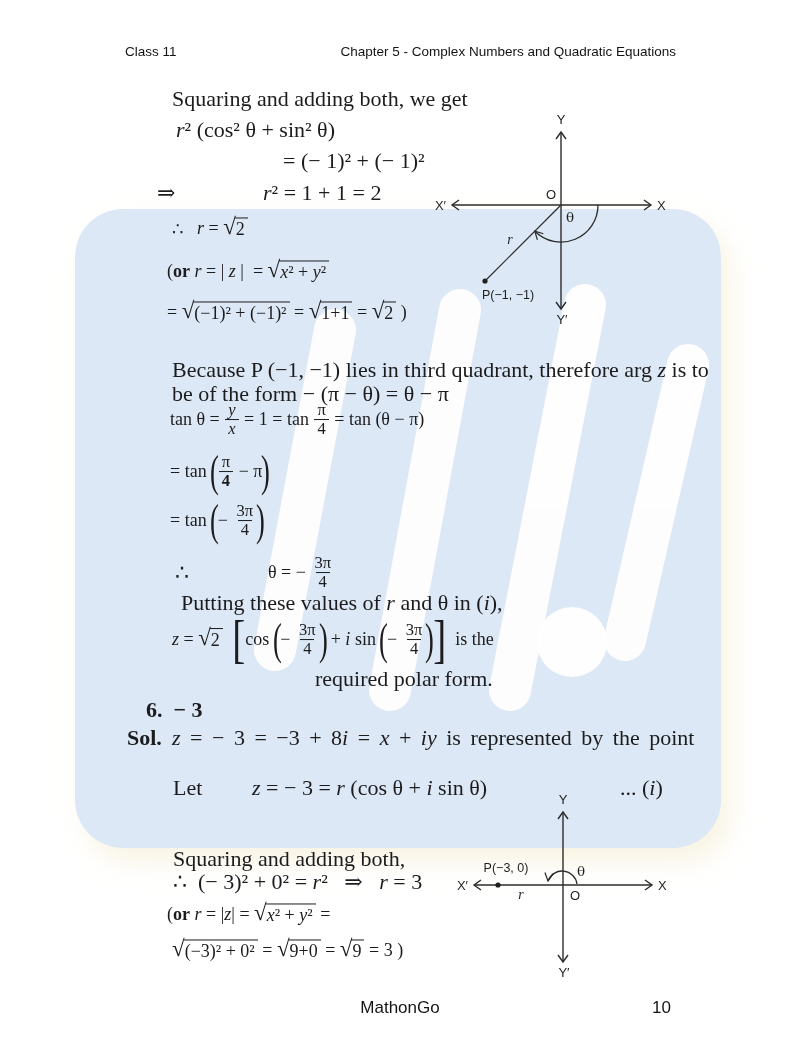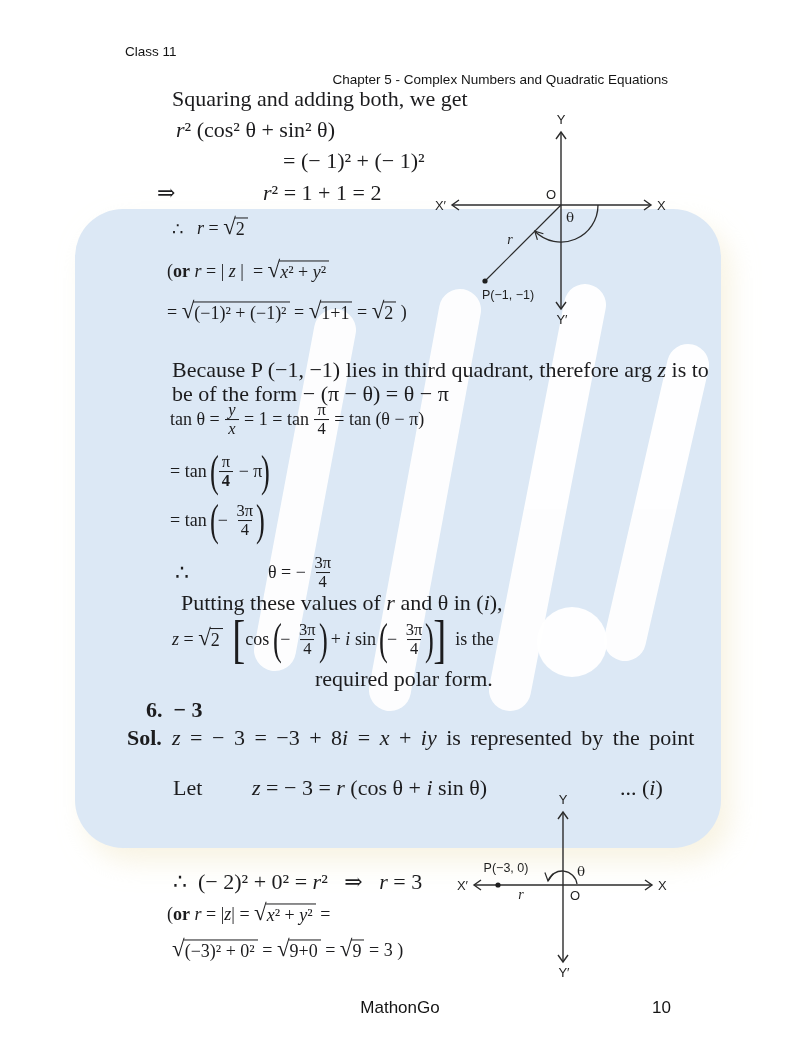--- a/index.html
+++ b/index.html
@@ -36,21 +36,21 @@
   .diag text.sm{font-size:12.5px;}
   .diag text.gr{font-family:"DejaVu Serif",serif;font-size:13.5px;}
   .diag text.it{font-family:"Liberation Serif",serif;font-style:italic;font-size:14px;}
 </style>
 </head>
 <body>
 
 <div class="page">
 
   <div class="hdr" style="left:125px;">Class 11</div>
-  <div class="hdr" style="right:132px;margin-top:28px;">Chapter 5 - Complex Numbers and Quadratic Equations</div>
+  <div class="hdr" style="right:124px;">Chapter 5 - Complex Numbers and Quadratic Equations</div>
 
   <div class="panel">
     <svg width="646" height="639">
       <g stroke="#ffffff" stroke-width="42" stroke-linecap="round" opacity="0.95">
         <line x1="260" y1="121" x2="200" y2="441"></line>
         <line x1="385" y1="101" x2="315" y2="481"></line>
         <line x1="510" y1="96" x2="435" y2="481"></line>
         <line x1="613" y1="156" x2="550" y2="431"></line>
       </g>
       <circle cx="497" cy="433" r="35" fill="#ffffff" opacity="0.95"></circle>
@@ -146,22 +146,23 @@
   <div class="ln b" style="left:146px;top:699px"><span>6.</span><span>  − 3</span></div>
 
   <div class="ln b" style="left:127px;top:727px">Sol.</div>
   <div class="ln" style="left:172px;top:727px;word-spacing:4px"><span class="v">z</span><span> = − 3 = −3 + 8</span><span class="v">i</span><span> = </span><span class="v">x</span><span> + </span><span class="v">iy</span><span> is represented by the point</span></div>
 
   <div class="ln" style="left:173px;top:777px">Let</div>
   <div class="ln" style="left:252px;top:777px"><span class="v">z</span><span> = − 3 = </span><span class="v">r</span><span> (cos θ + </span><span class="v">i</span><span> sin θ)</span></div>
   <div class="ln" style="left:620px;top:777px"><span>... (</span><span class="v">i</span><span>)</span></div>
 
 
-
-  <div class="ln" style="left:173px;top:871px"><span>∴  (− 2)² + 0² = </span><span class="v">r</span><span>²   ⇒   </span><span class="v">r</span><span> = 3</span></div>
+  <div class="ln" style="left:173px;top:848px">Squaring and adding both,</div>
+
+  <div class="ln" style="left:173px;top:871px"><span>∴  (− 3)² + 0² = </span><span class="v">r</span><span>²   ⇒   </span><span class="v">r</span><span> = 3</span></div>
 
   <div class="lnc" style="left:167px;top:915px">
     <span>(</span><span class="b">or</span><span> </span><span class="v">r</span><span> = |</span><span class="v">z</span><span>| = </span>
     <span class="sq"><span class="rg">√</span><span class="ov"><span class="v">x</span><span>² + </span><span class="v">y</span><span>²</span></span></span>
     <span> =</span>
   </div>
 
   <div class="lnc" style="left:172px;top:951px">
     <span class="sq"><span class="rg">√</span><span class="ov">(−3)² + 0²</span></span>
     <span> = </span>

